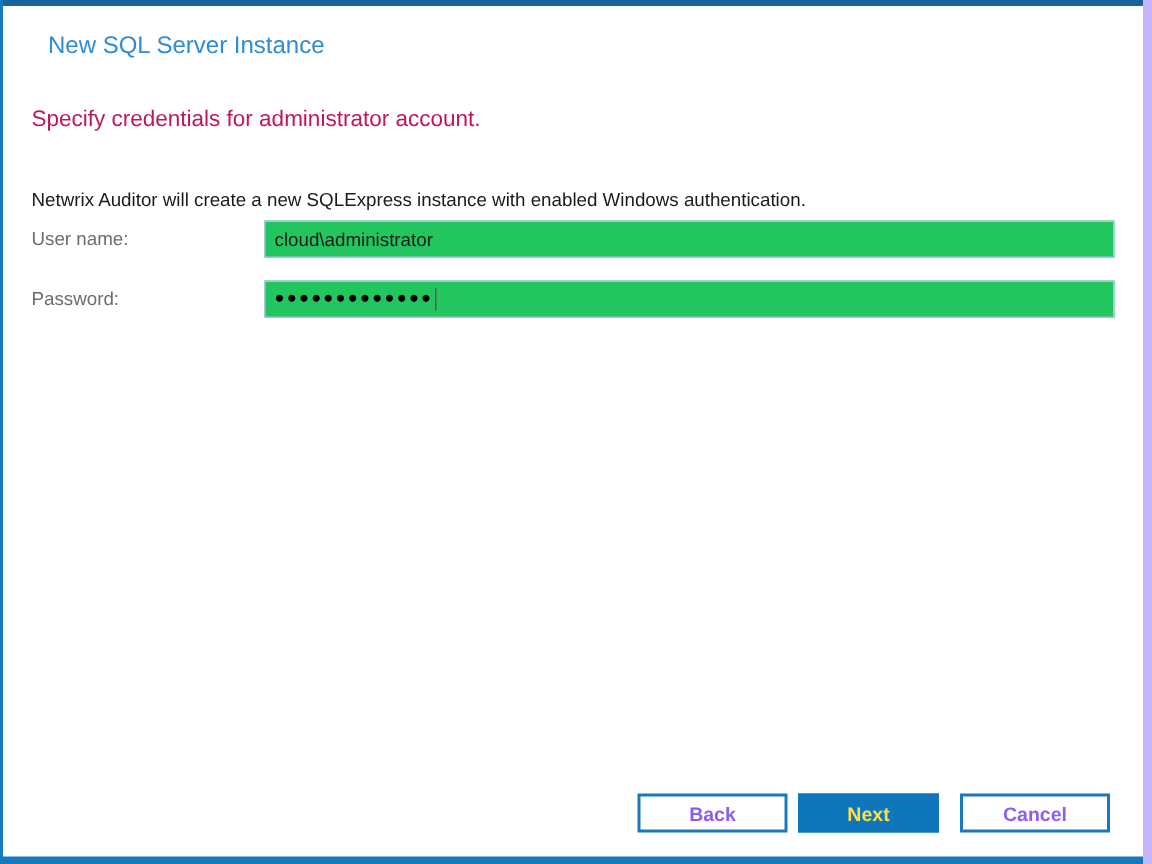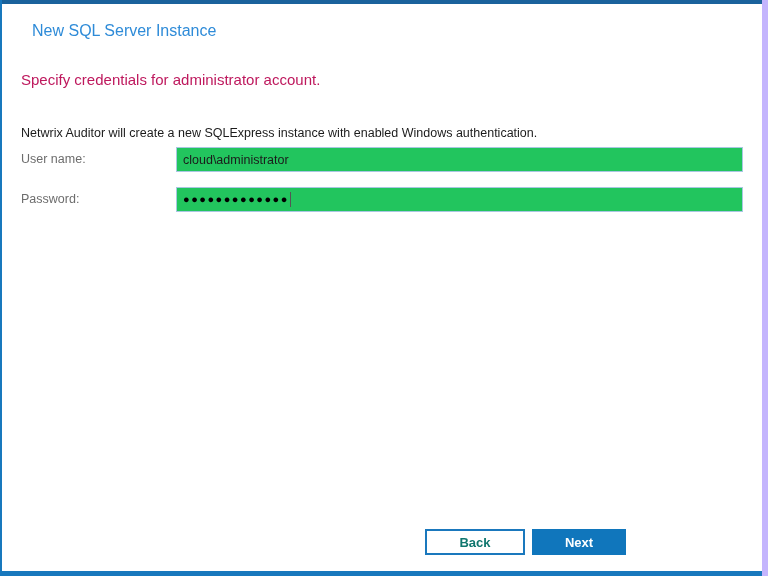--- a/index.html
+++ b/index.html
@@ -100,26 +100,26 @@
     box-sizing: border-box;
     font-family: "Liberation Sans", "DejaVu Sans", sans-serif;
     font-size: 13px;
     font-weight: bold;
     cursor: pointer;
     padding: 0;
   }
   .btn.secondary {
     background: #ffffff;
     border: 2px solid #1a78bd;
-    color: #0f766e;
+    color: #8b5cf6;
   }
   .btn.primary {
     background: #1076bc;
     border: 2px solid #1076bc;
-    color: #ffffff;
+    color: #fde047;
   }
   .btn-back   { left: 423px; width: 100px; }
   .btn-next   { left: 530px; width: 94px;  }
   .btn-cancel { left: 638px; width: 100px; }
 </style>
 </head>
 <body>
 
 <div class="dialog">
   <div class="top-bar"></div>
@@ -134,15 +134,16 @@
   <input class="text-input input-username" type="text" value="cloud\administrator" style="">
 
   <label class="field-label label-password">Password:</label>
   <div class="text-input input-password">
     <span class="password-dots">●●●●●●●●●●●●●</span>
       <span class="caret"></span>
   </div>
 
   <button class="btn secondary btn-back">Back</button>
   <button class="btn primary btn-next">Next</button>
+  <button class="btn secondary btn-cancel">Cancel</button>
 
   <div class="bottom-bar"></div>
 </div>
 
 </body></html>

